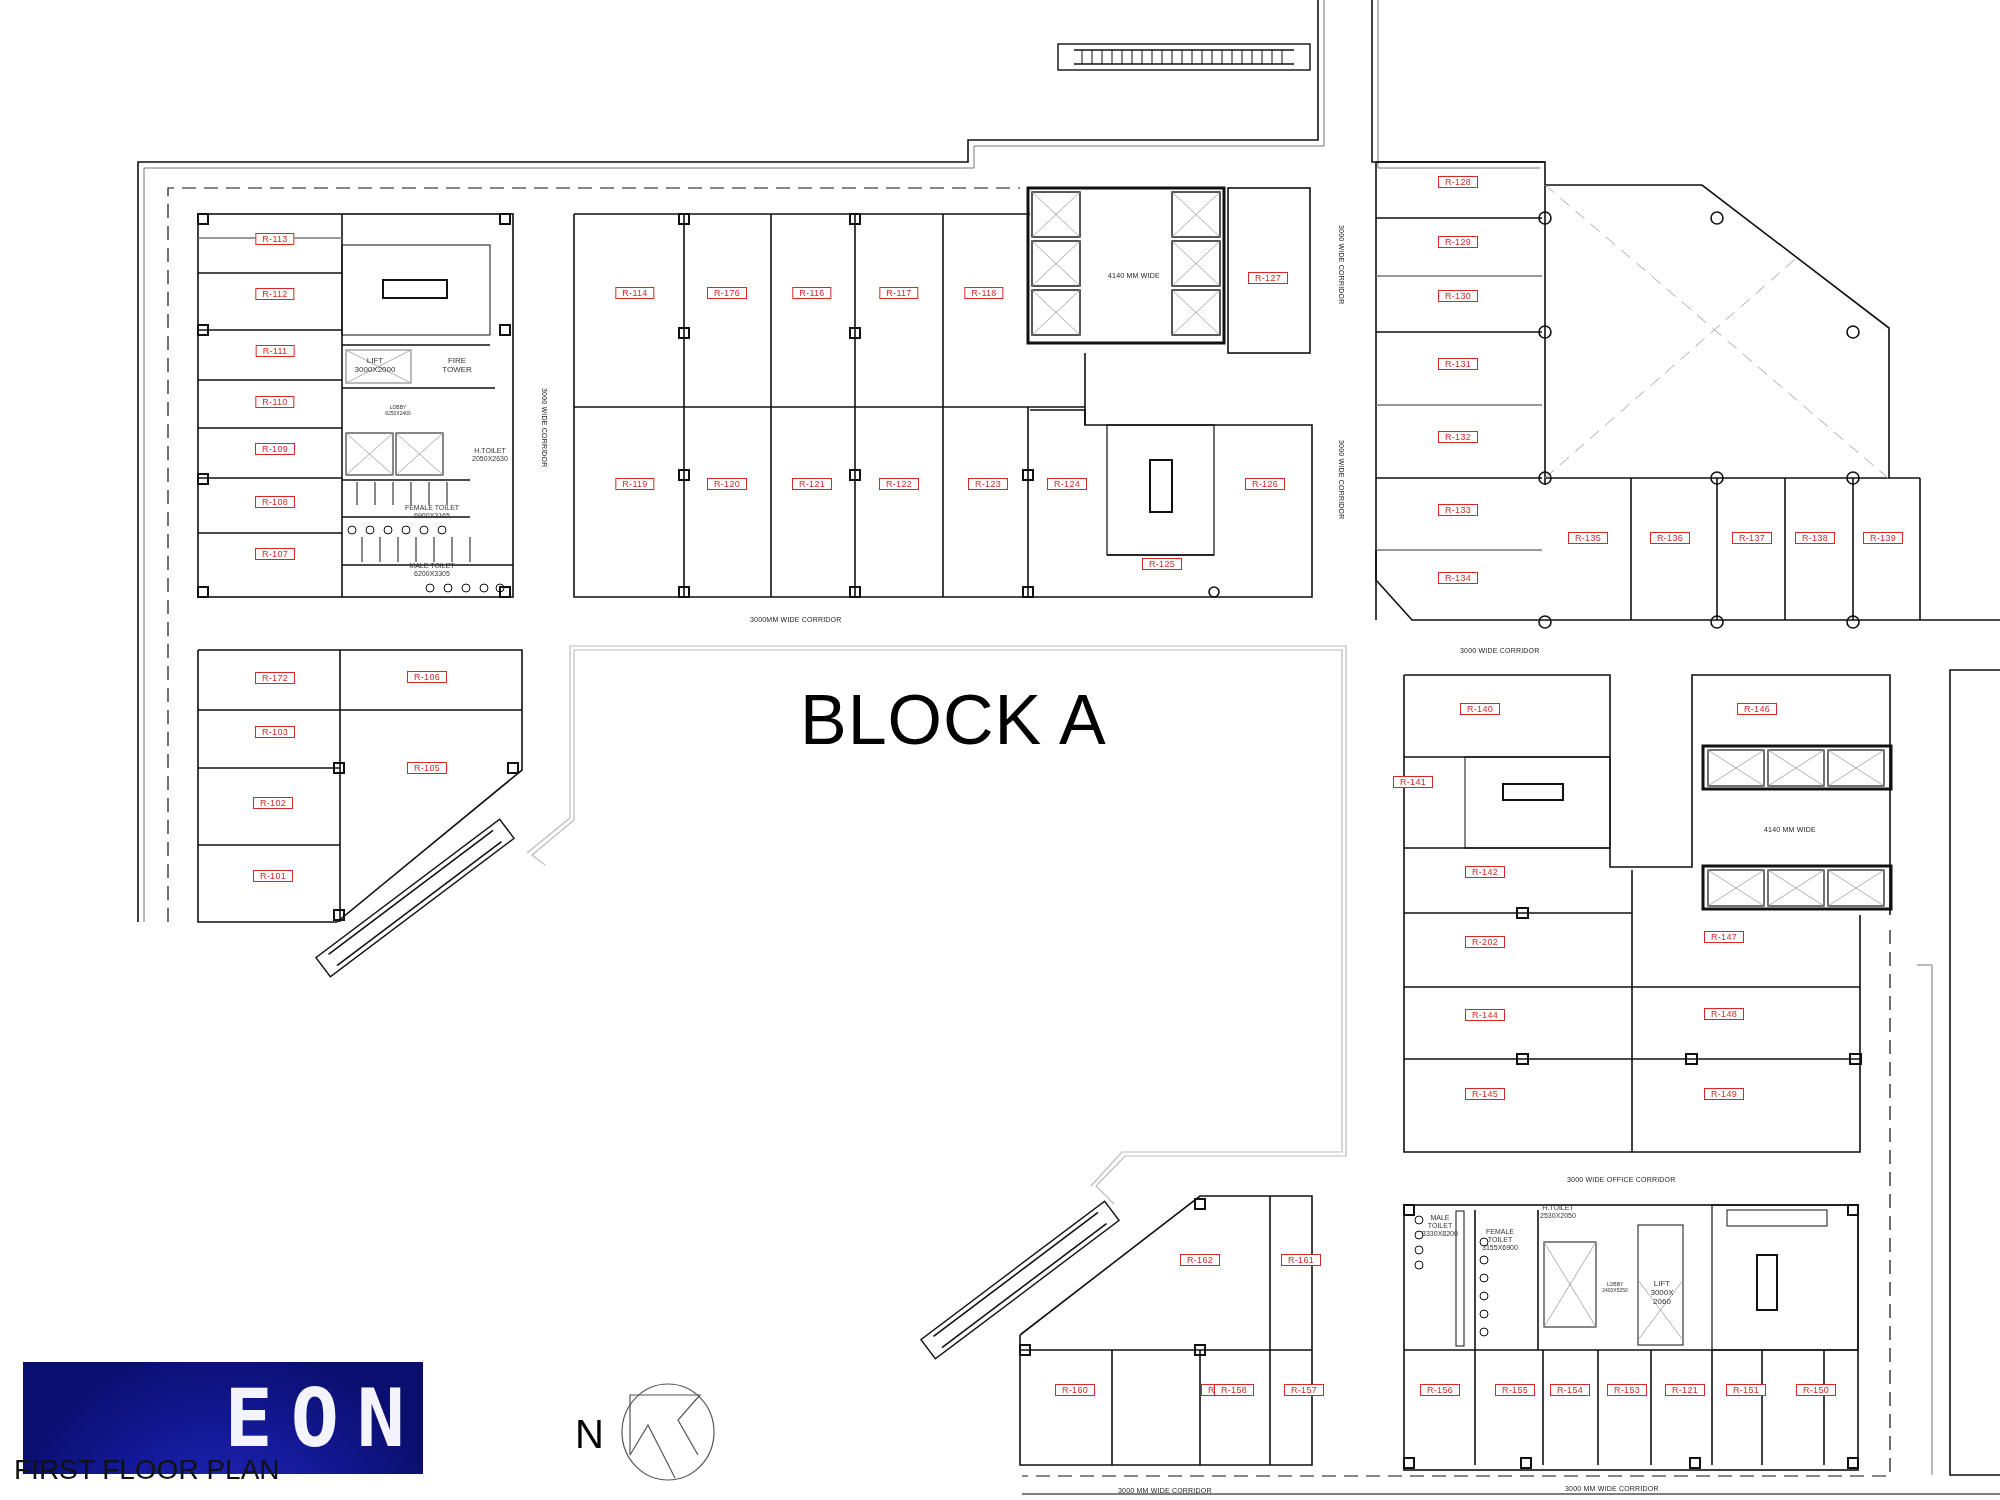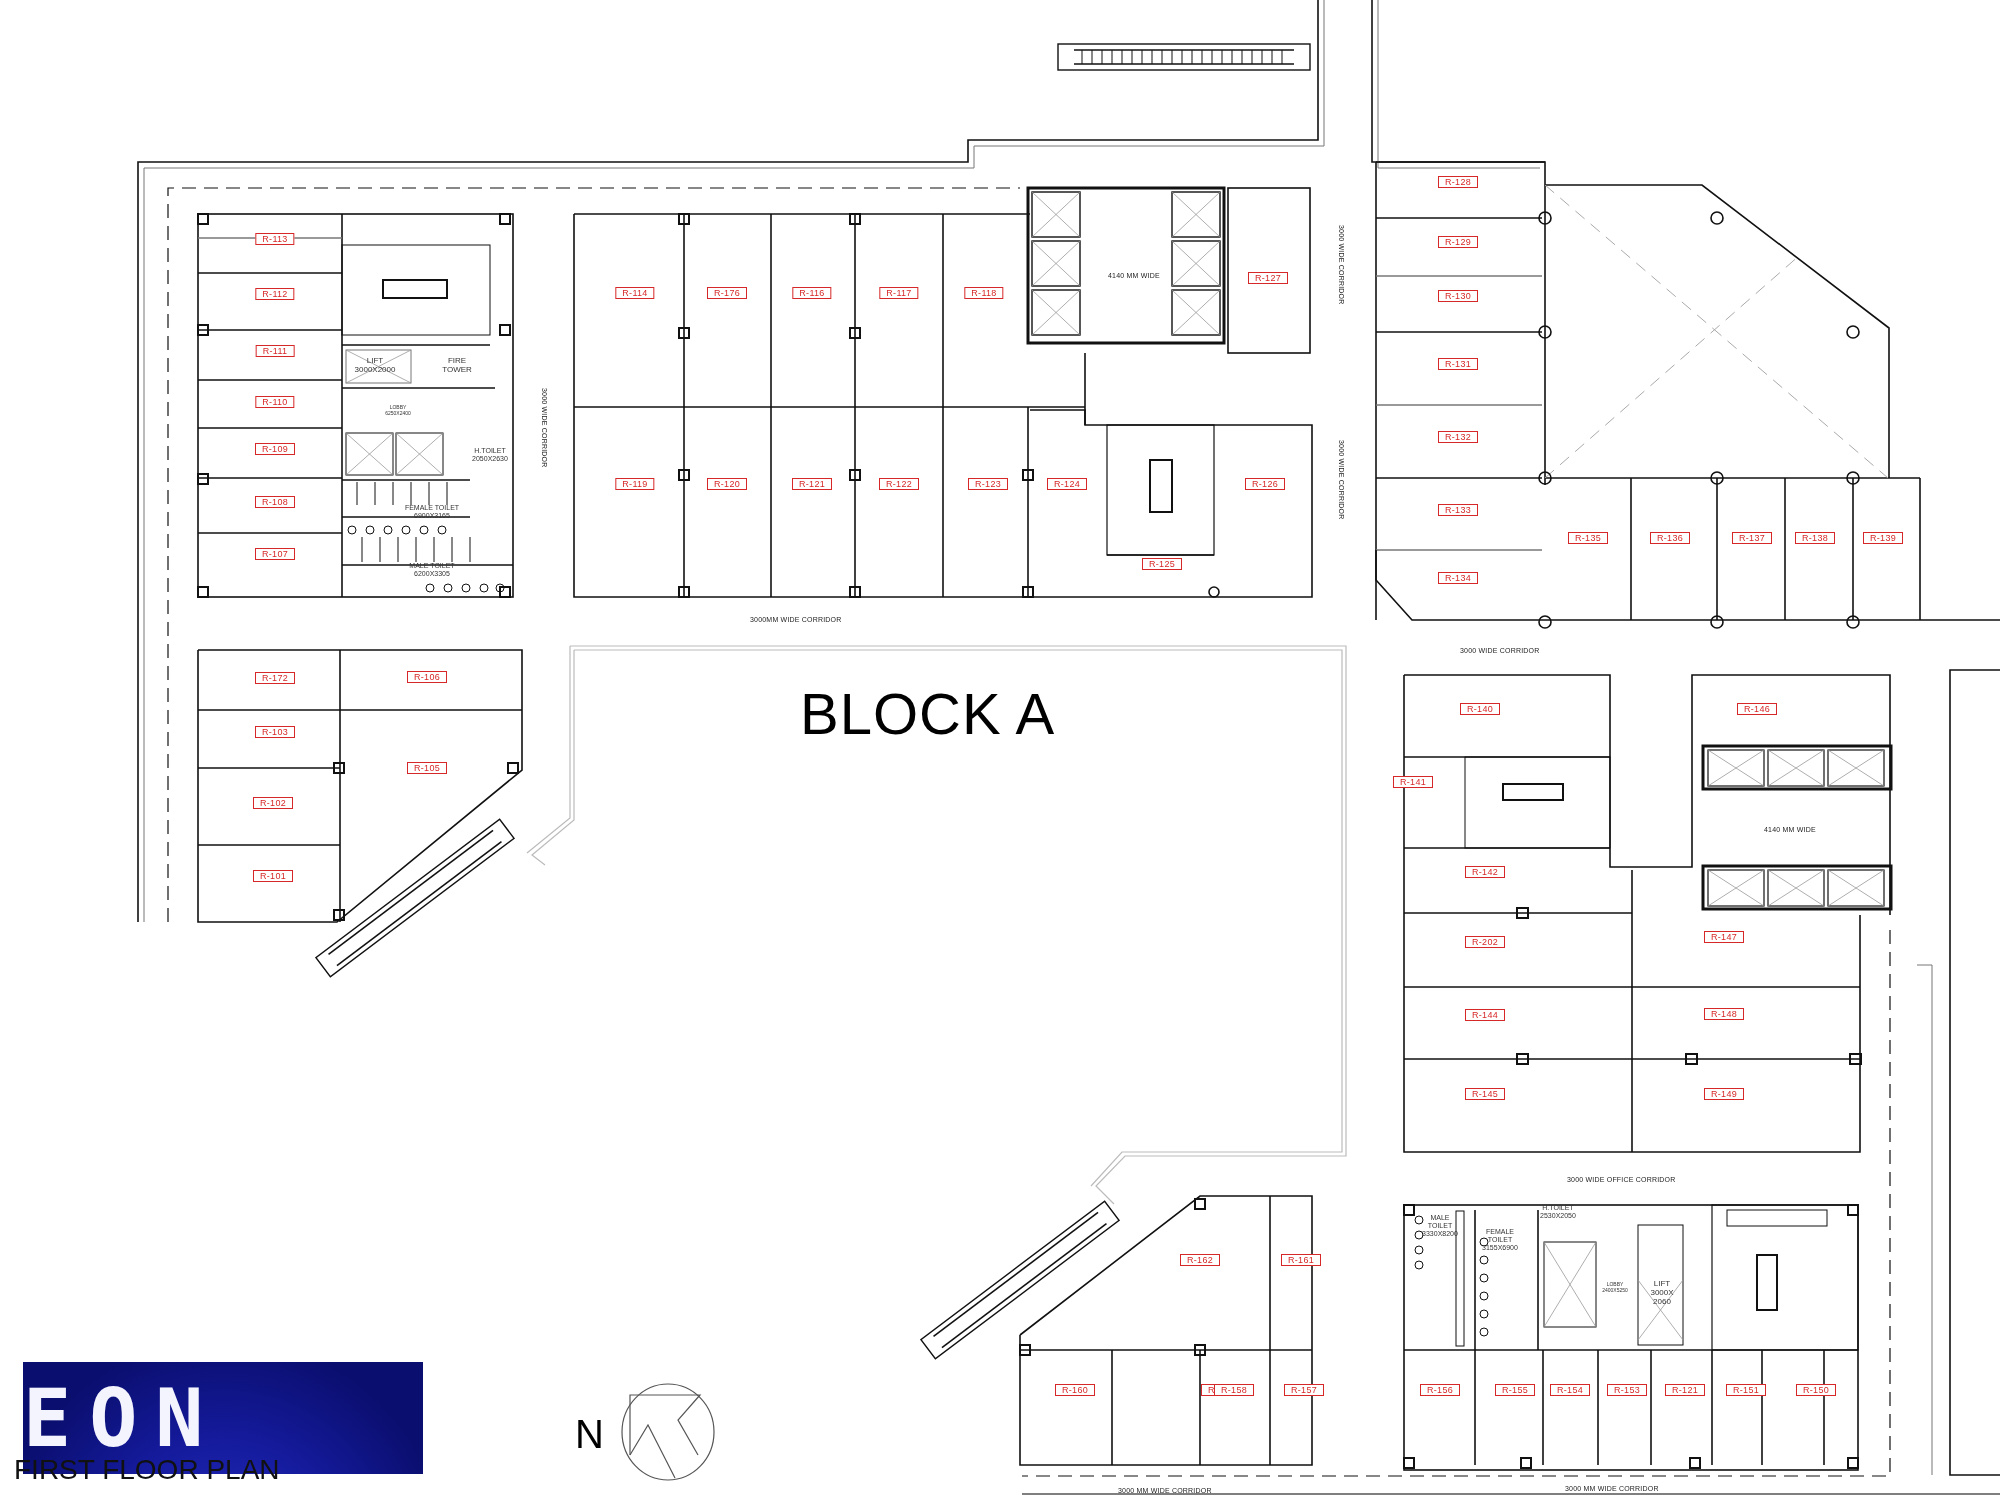--- a/index.html
+++ b/index.html
@@ -5,24 +5,24 @@
   html, body { margin:0; padding:0; background:#ffffff; }
   body { width:2000px; height:1500px; position:relative; overflow:hidden;
          font-family:"Liberation Sans", sans-serif; }
   #plan { position:absolute; left:0; top:0; width:2000px; height:1500px; }
   .room-label { position:absolute; transform:translate(-50%,-50%);
     border:1.3px solid #d62828; color:#d62828; font-size:9px; line-height:10px;
     padding:0 6px; background:#fff; white-space:nowrap; letter-spacing:0.3px; }
   .note { position:absolute; color:#222; font-size:7px; white-space:nowrap; letter-spacing:0.2px; }
   .note.vert { transform:rotate(90deg); transform-origin:left top; }
   .small-caps { position:absolute; color:#333; font-size:8px; text-align:center; line-height:9px; white-space:nowrap; transform:translate(-50%,-50%); }
-  .block-title { position:absolute; left:800px; top:680px; font-size:58px; color:#000; letter-spacing:1px; }
+  .block-title { position:absolute; left:800px; top:680px; font-size:70px; color:#000; letter-spacing:1px; }
   .logo { position:absolute; left:23px; top:1362px; width:400px; height:112px;
     background:radial-gradient(ellipse at 50% 180%, #2a2fc8 0%, #141a9a 45%, #0a0e6e 80%);
-    display:flex; align-items:center; justify-content:flex-start; }
+    display:flex; align-items:center; justify-content:flex-end; }
   .logo-text { color:#f4f4ff; font-family:"DejaVu Sans Mono", monospace; font-size:80px; font-weight:bold; letter-spacing:18px; }
   .plan-title { position:absolute; left:14px; top:1486px; transform:translateY(-100%); font-size:28px; color:#111; }
   .north-n { position:absolute; left:575px; top:1412px; font-size:40px; color:#000; }
 </style>
 </head>
 <body>
 
 <svg id="plan" viewBox="0 0 2000 1500" xmlns="http://www.w3.org/2000/svg">
   <g fill="none" stroke="#111" stroke-width="1.6">
 

